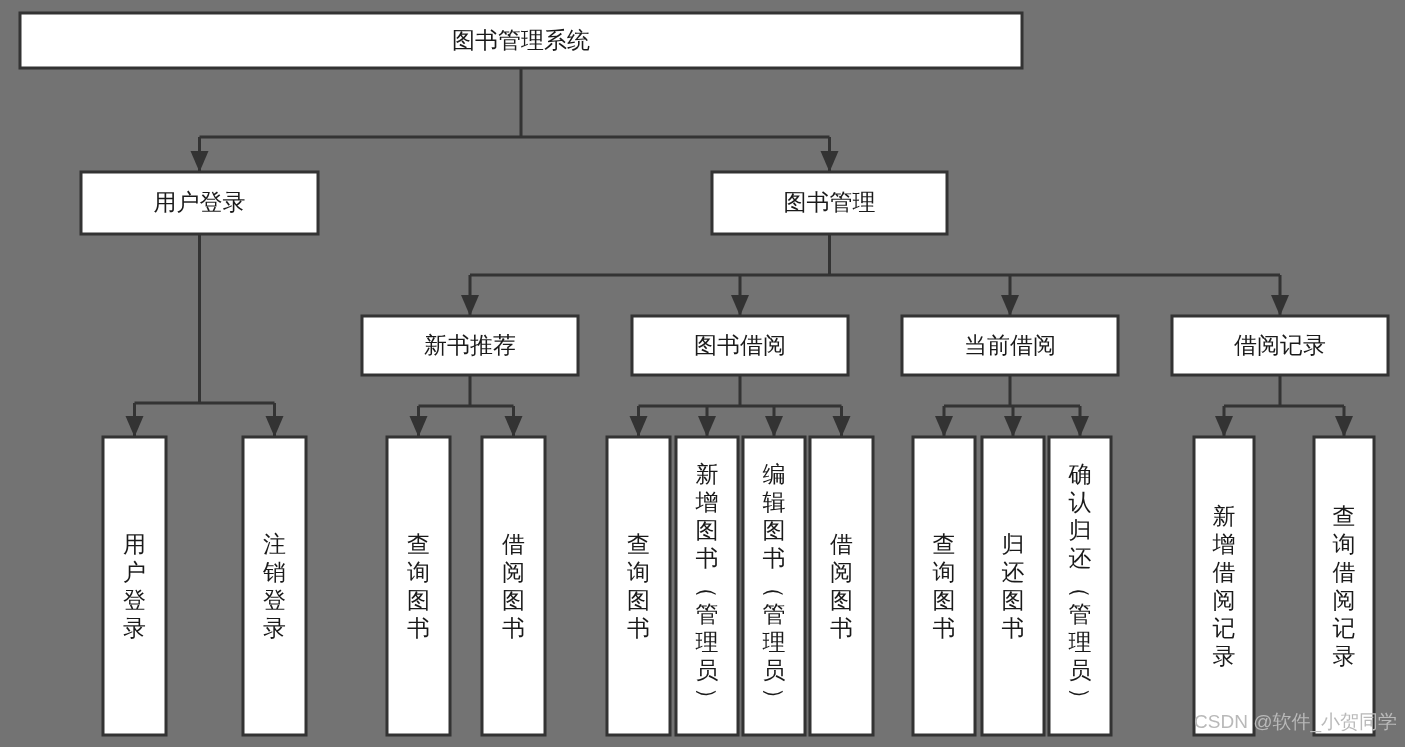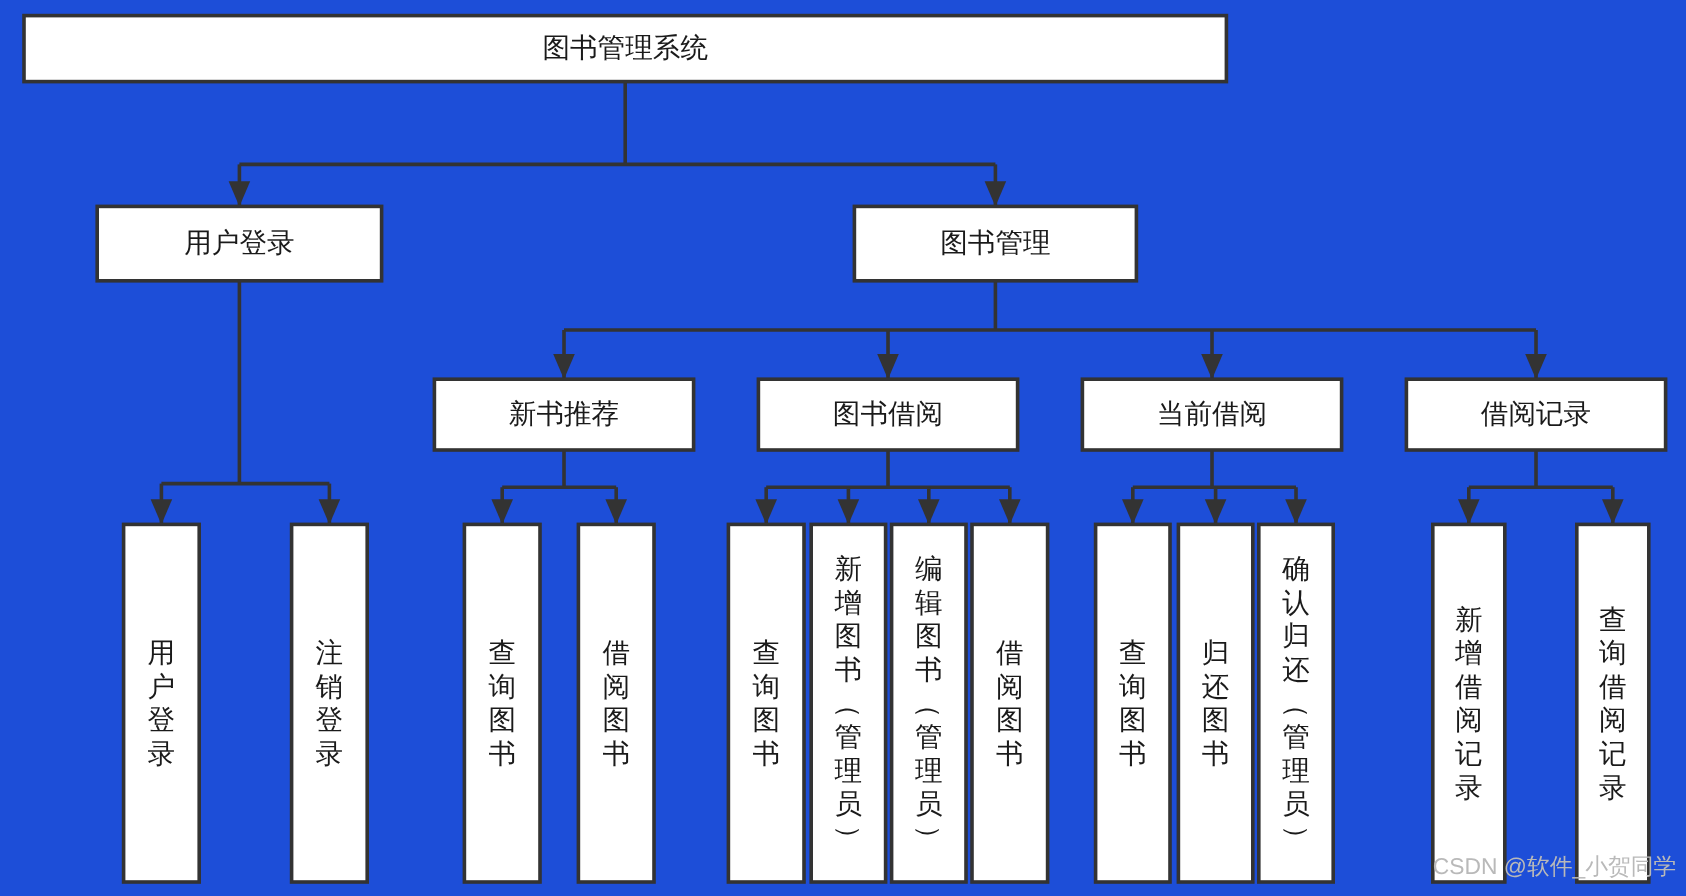--- a/index.html
+++ b/index.html
@@ -11,21 +11,21 @@
   body {
     width: 1405px;
     height: 747px;
     overflow: hidden;
     font-family: "Liberation Sans", "DejaVu Sans", sans-serif;
   }
   #diagram-root {
     position: relative;
     width: 1405px;
     height: 747px;
-    background: #1d4ed8;
+    background: #737373;
   }
   svg.diagram-canvas {
     position: absolute;
     top: 0;
     left: 0;
     width: 1405px;
     height: 747px;
     display: block;
   }
   .node-box {

